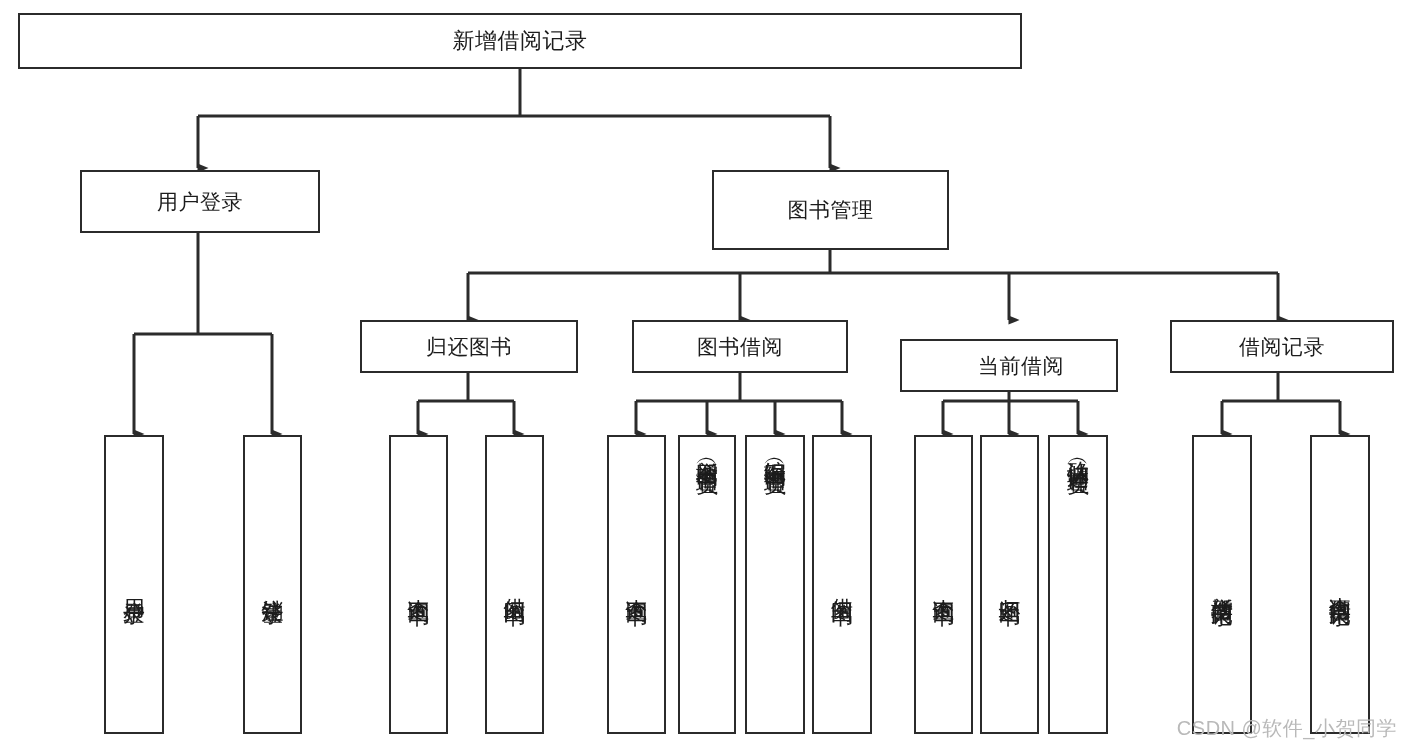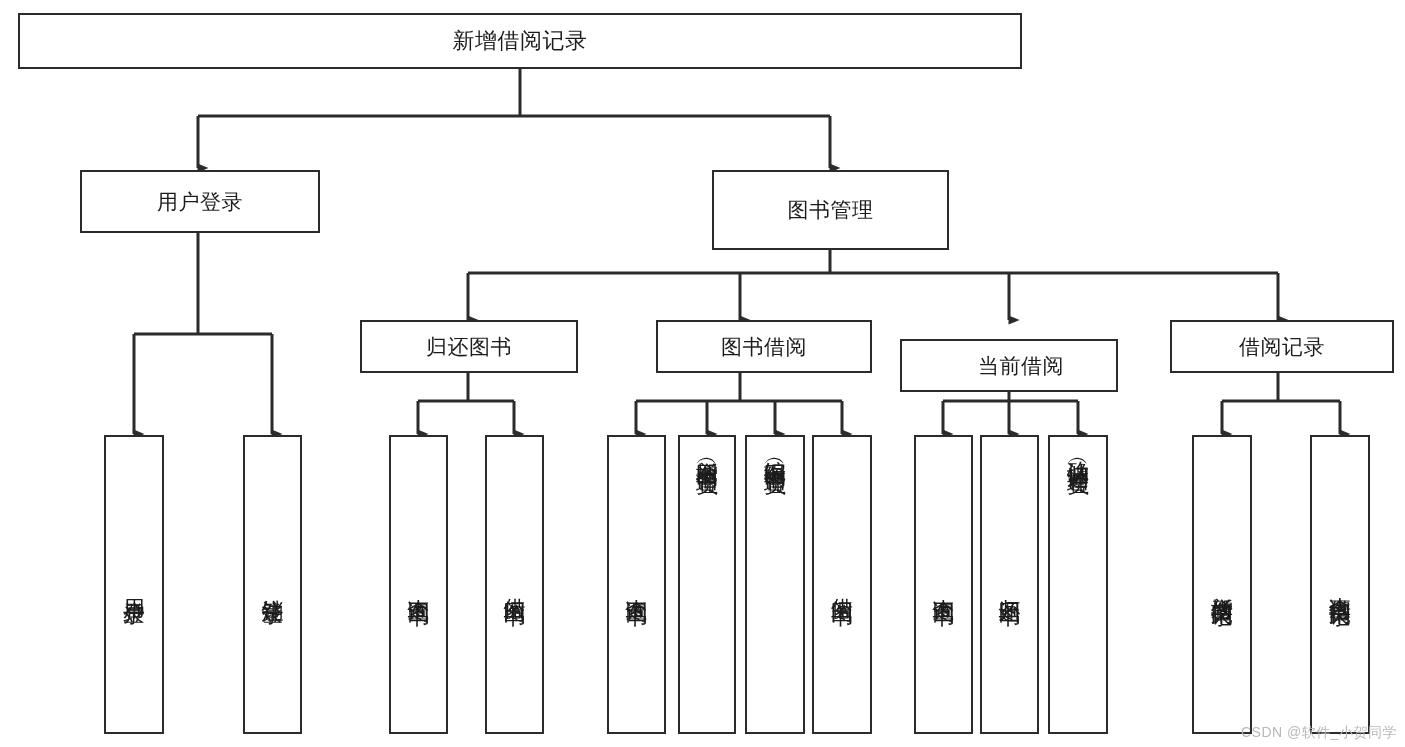--- a/index.html
+++ b/index.html
@@ -64,21 +64,21 @@
     white-space: nowrap;
   }
   .node.vert.center-v {
     align-items: center;
     padding-top: 0;
   }
   .watermark {
     position: absolute;
     right: 8px;
     bottom: 5px;
-    font-size: 14px;
+    font-size: 20px;
     color: #b9b9b9;
     white-space: nowrap;
     letter-spacing: 0.5px;
   }
 </style>
 </head>
 <body>
 
 <div id="diagram-root">
 
@@ -158,21 +158,21 @@
   <div class="node horiz" style="left:80px; top:170px; width:240px; height:63px;">
     <span class="node-label">用户登录</span>
   </div>
   <div class="node horiz" style="left:712px; top:170px; width:237px; height:80px;">
     <span class="node-label">图书管理</span>
   </div>
 
   <div class="node horiz" style="left:360px; top:320px; width:218px; height:53px;">
     <span class="node-label">归还图书</span>
   </div>
-  <div class="node horiz" style="left:656px; top:320px; width:216px; height:53px;">
+  <div class="node horiz" style="left:632px; top:320px; width:216px; height:53px;">
     <span class="node-label">图书借阅</span>
   </div>
   <div class="node horiz" style="left:900px; top:339px; width:218px; height:53px;padding-left:24px;">
     <span class="node-label">当前借阅</span>
   </div>
   <div class="node horiz" style="left:1170px; top:320px; width:224px; height:53px;align-items:center;">
     <span class="node-label">借阅记录</span>
   </div>
 
   <div class="node vert center-v" style="left:104px; top:435px; width:60px; height:299px;">

